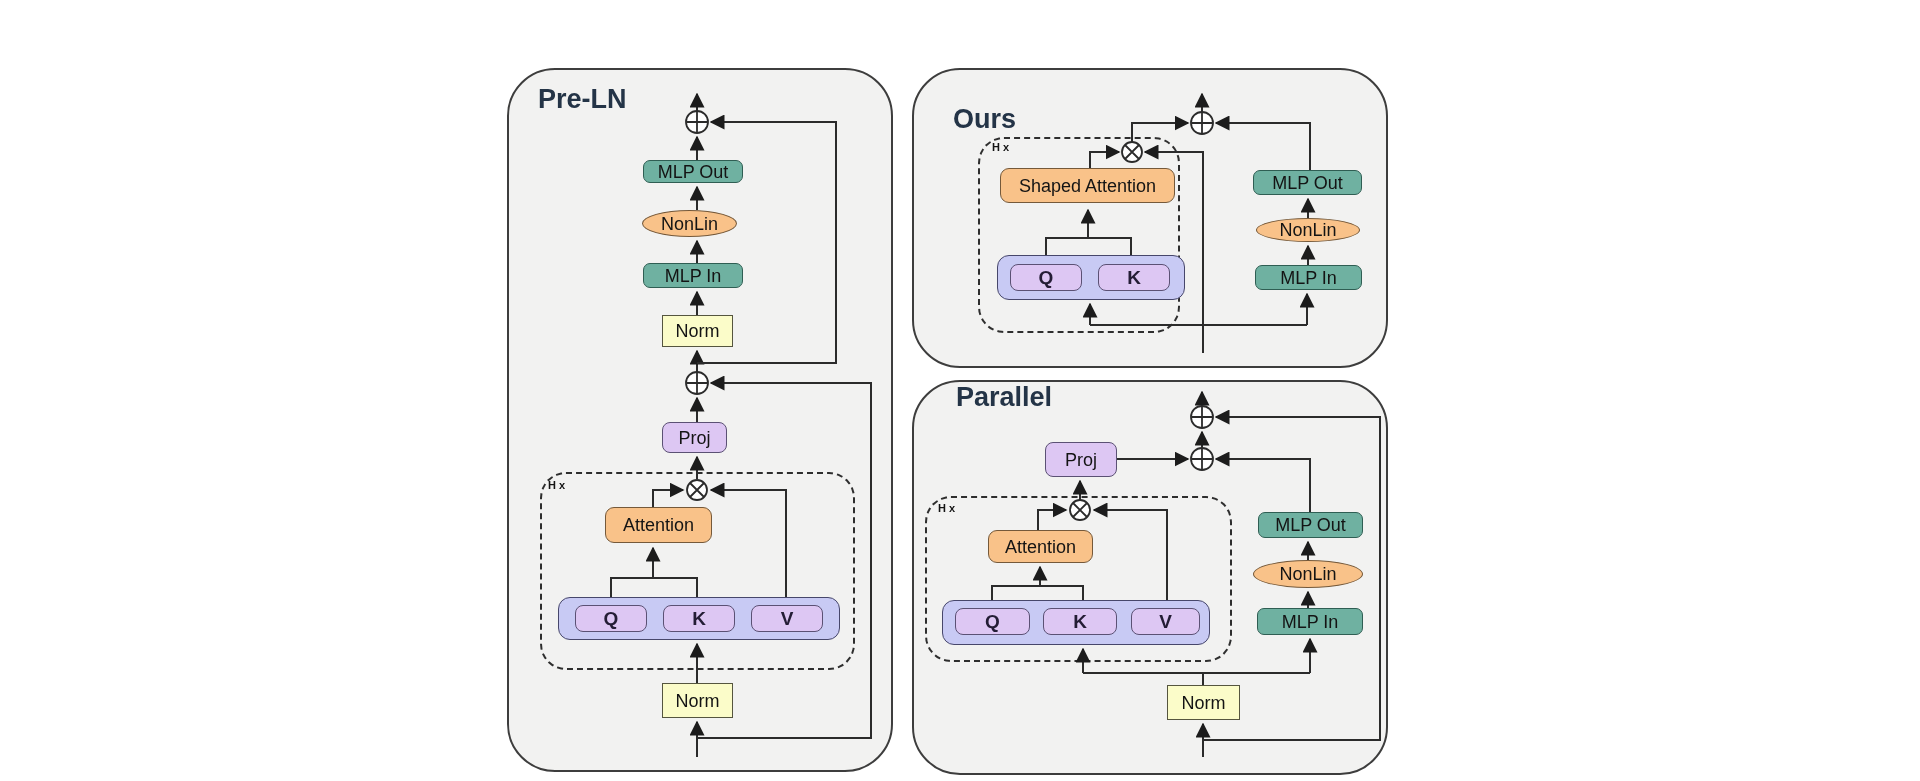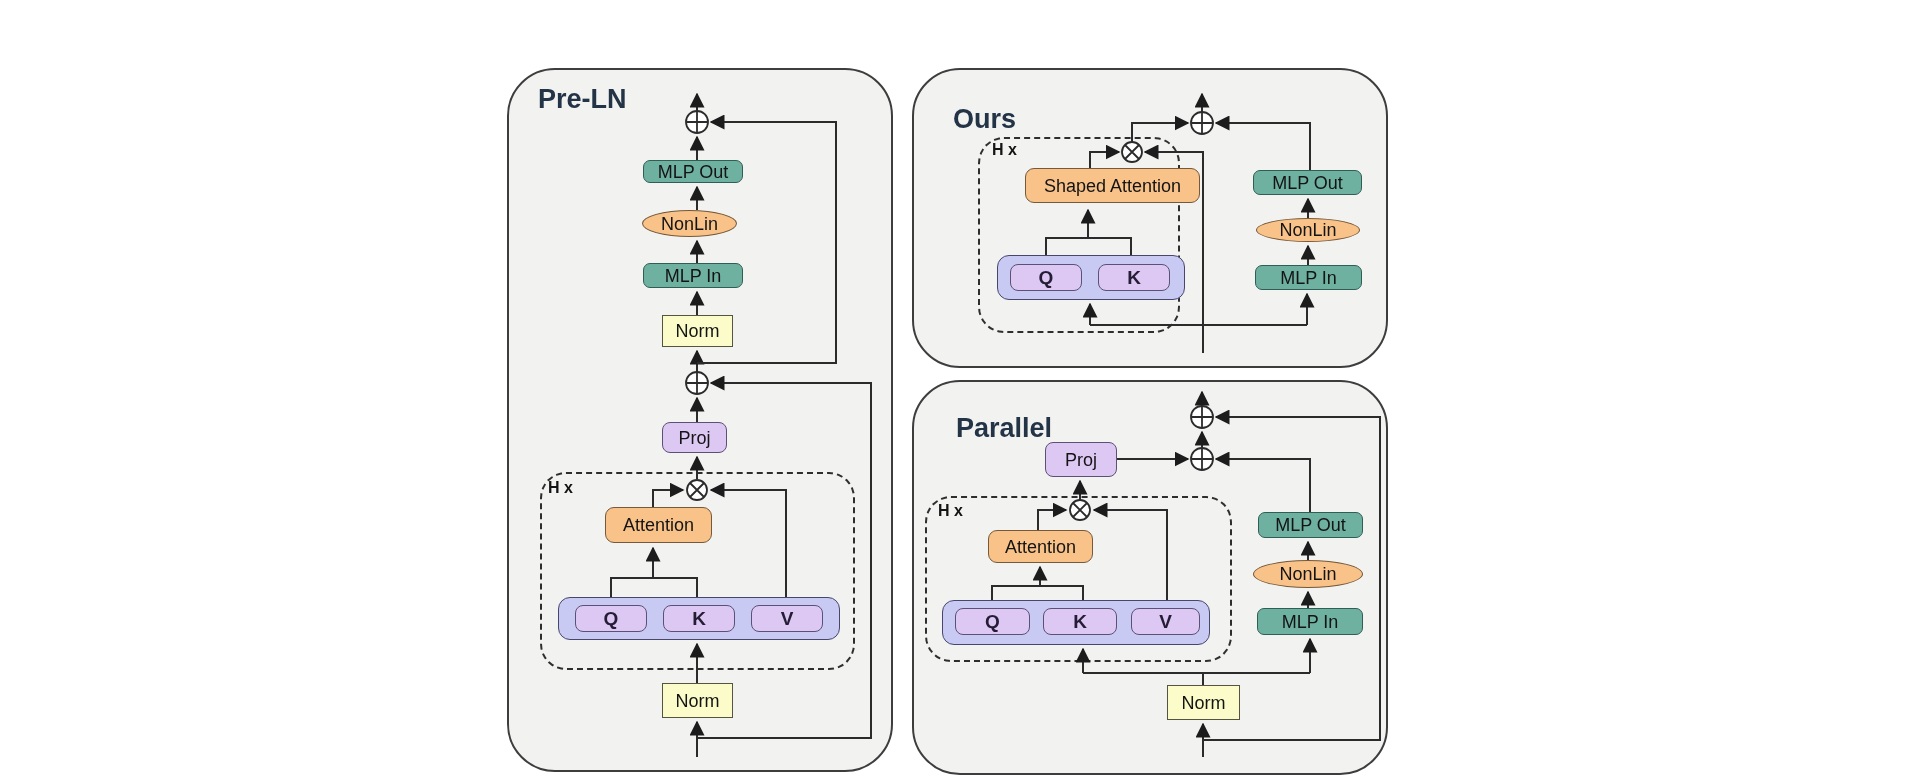--- a/index.html
+++ b/index.html
@@ -11,21 +11,21 @@
     position:absolute;background:var(--panel-bg);border:2.2px solid var(--panel-border);
     border-radius:48px;z-index:1;box-sizing:border-box;
   }
   .dashedbox{
     position:absolute;border:2px dashed var(--dashed);border-radius:26px;z-index:2;box-sizing:border-box;
   }
   .title{
     position:absolute;font-weight:bold;font-size:27px;color:var(--title);z-index:2;white-space:nowrap;
   }
   .hx{
-    position:absolute;font-weight:bold;font-size:16px;color:var(--label);z-index:2;white-space:nowrap;
+    position:absolute;font-weight:bold;font-size:11px;color:var(--label);z-index:2;white-space:nowrap;
   }
   .box{
     position:absolute;display:flex;align-items:center;justify-content:center;
     border:1.8px solid;box-sizing:border-box;font-size:18px;color:var(--label);
     z-index:4;border-radius:7px;white-space:nowrap;line-height:1;
   }
   .teal{background:var(--teal-fill);border-color:var(--teal-border);}
   .orange{background:var(--orange-fill);border-color:var(--orange-border);border-radius:9px;}
   .yellow{background:var(--yellow-fill);border-color:var(--yellow-border);border-radius:0;}
   .purple{background:var(--lavender-fill);border-color:var(--lavender-border);border-radius:8px;}
@@ -39,21 +39,21 @@
 <body>
 
 <div id="canvas">
 
   <div class="panel" style="left:507px;top:68px;width:386px;height:704px;"></div>
   <div class="panel" style="left:912px;top:68px;width:476px;height:300px;"></div>
   <div class="panel" style="left:912px;top:380px;width:476px;height:395px;"></div>
 
   <div class="title" style="left:538px;top:84px;">Pre-LN</div>
   <div class="title" style="left:953px;top:104px;">Ours</div>
-  <div class="title" style="left:956px;top:413px;">Parallel</div>
+  <div class="title" style="left:956px;top:382px;">Parallel</div>
 
   <div class="dashedbox" style="left:540px;top:472px;width:315px;height:198px;"></div>
   <div class="dashedbox" style="left:978px;top:137px;width:202px;height:196px;"></div>
   <div class="dashedbox" style="left:925px;top:496px;width:307px;height:166px;"></div>
 
   <div class="hx" style="left:548px;top:479px;">H x</div>
   <div class="hx" style="left:992px;top:141px;">H x</div>
   <div class="hx" style="left:938px;top:502px;">H x</div>
 
   <svg id="wires" width="1920" height="781" viewBox="0 0 1920 781">
@@ -161,21 +161,21 @@
   <div class="box teal" style="left:643px;top:263px;width:100px;height:25px;">MLP In</div>
   <div class="box yellow" style="left:662px;top:315px;width:71px;height:32px;">Norm</div>
   <div class="box purple" style="left:662px;top:422px;width:65px;height:31px;">Proj</div>
   <div class="box orange" style="left:605px;top:507px;width:107px;height:36px;">Attention</div>
   <div class="box qkvc" style="left:558px;top:597px;width:282px;height:43px;"></div>
   <div class="box qkv" style="left:575px;top:605px;width:72px;height:27px;">Q</div>
   <div class="box qkv" style="left:663px;top:605px;width:72px;height:27px;">K</div>
   <div class="box qkv" style="left:751px;top:605px;width:72px;height:27px;">V</div>
   <div class="box yellow" style="left:662px;top:683px;width:71px;height:35px;">Norm</div>
 
-  <div class="box orange" style="left:1000px;top:168px;width:175px;height:35px;margin-left:25px;">Shaped Attention</div>
+  <div class="box orange" style="left:1000px;top:168px;width:175px;height:35px;">Shaped Attention</div>
   <div class="box qkvc" style="left:997px;top:255px;width:188px;height:45px;"></div>
   <div class="box qkv" style="left:1010px;top:264px;width:72px;height:27px;">Q</div>
   <div class="box qkv" style="left:1098px;top:264px;width:72px;height:27px;">K</div>
   <div class="box teal" style="left:1253px;top:170px;width:109px;height:25px;">MLP Out</div>
   <div class="box ellipse" style="left:1256px;top:218px;width:104px;height:24px;">NonLin</div>
   <div class="box teal" style="left:1255px;top:265px;width:107px;height:25px;">MLP In</div>
 
   <div class="box purple" style="left:1045px;top:442px;width:72px;height:35px;">Proj</div>
   <div class="box orange" style="left:988px;top:530px;width:105px;height:33px;">Attention</div>
   <div class="box qkvc" style="left:942px;top:600px;width:268px;height:45px;"></div>

